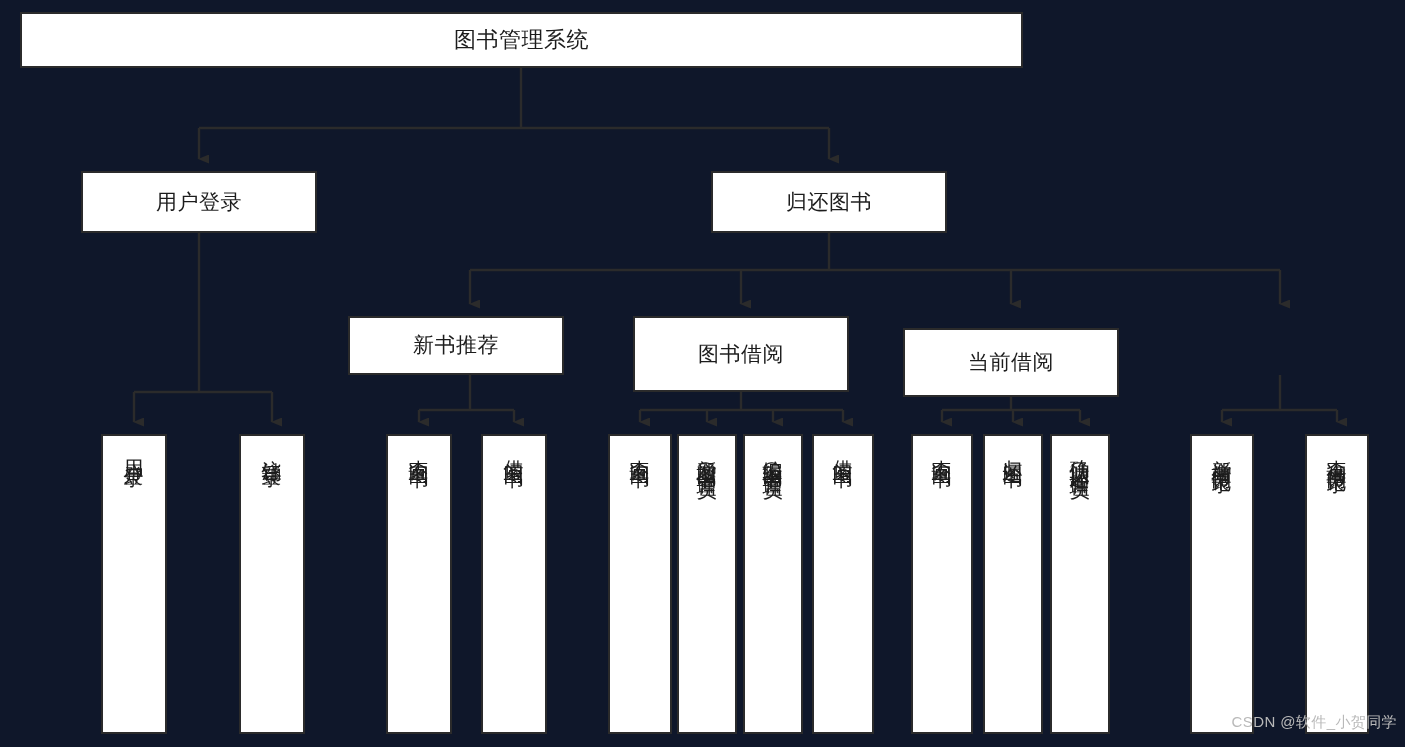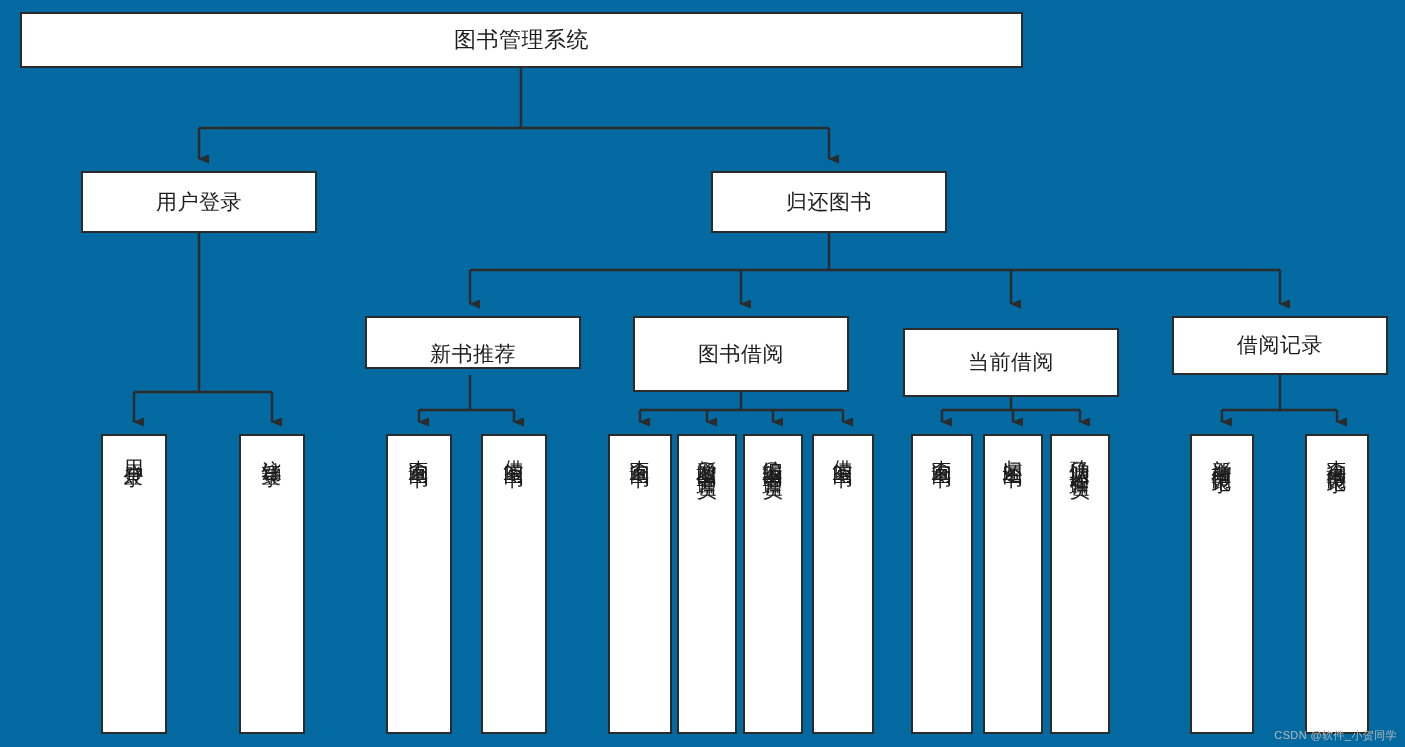--- a/index.html
+++ b/index.html
@@ -5,21 +5,21 @@
 <style>
   html, body {
     margin: 0;
     padding: 0;
     background: #ffffff;
   }
   #canvas {
     position: relative;
     width: 1405px;
     height: 747px;
-    background: #0369a1;
+    background: #0f172a;
     font-family: "Liberation Sans", "DejaVu Sans", sans-serif;
     overflow: hidden;
   }
   #edges {
     position: absolute;
     left: 0;
     top: 0;
     width: 1405px;
     height: 747px;
     pointer-events: none;
@@ -53,23 +53,23 @@
     font-size: 20px;
     letter-spacing: 3px;
     line-height: 1;
     white-space: nowrap;
   }
   .node.root .node-label { font-size: 22px; }
 
   #watermark {
     position: absolute;
     right: 8px;
-    bottom: 4px;
+    bottom: 15px;
     color: #b9b9b9;
-    font-size: 11px;
+    font-size: 15px;
     letter-spacing: 0.4px;
     white-space: nowrap;
     z-index: 5;
     font-family: "Liberation Sans", "DejaVu Sans", sans-serif;
   }
 </style>
 </head>
 <body>
 
 <div id="canvas">
@@ -121,31 +121,28 @@
     <span class="node-label">图书管理系统</span>
   </div>
 
   <div class="node" style="left: 81px; top: 171px; width: 236px; height: 62px;">
     <span class="node-label">用户登录</span>
   </div>
   <div class="node" style="left: 711px; top: 171px; width: 236px; height: 62px;">
     <span class="node-label">归还图书</span>
   </div>
 
-  <div class="node" style="left: 365px; top: 316px; width: 216px; height: 53px; align-items: flex-end;">
+  <div class="node" style="left: 348px; top: 316px; width: 216px; height: 59px;">
     <span class="node-label">新书推荐</span>
   </div>
   <div class="node" style="left: 633px; top: 316px; width: 216px; height: 76px;">
     <span class="node-label">图书借阅</span>
   </div>
   <div class="node" style="left: 903px; top: 328px; width: 216px; height: 69px;">
     <span class="node-label">当前借阅</span>
-  </div>
-  <div class="node" style="left: 1172px; top: 316px; width: 216px; height: 59px;">
-    <span class="node-label">借阅记录</span>
   </div>
 
   <div class="node vertical" style="left: 101px; top: 434px; width: 66px; height: 300px;">
     <span class="node-label">用户登录</span>
   </div>
   <div class="node vertical" style="left: 239px; top: 434px; width: 66px; height: 300px;">
     <span class="node-label">注销登录</span>
   </div>
   <div class="node vertical" style="left: 386px; top: 434px; width: 66px; height: 300px;">
     <span class="node-label">查询图书</span>

